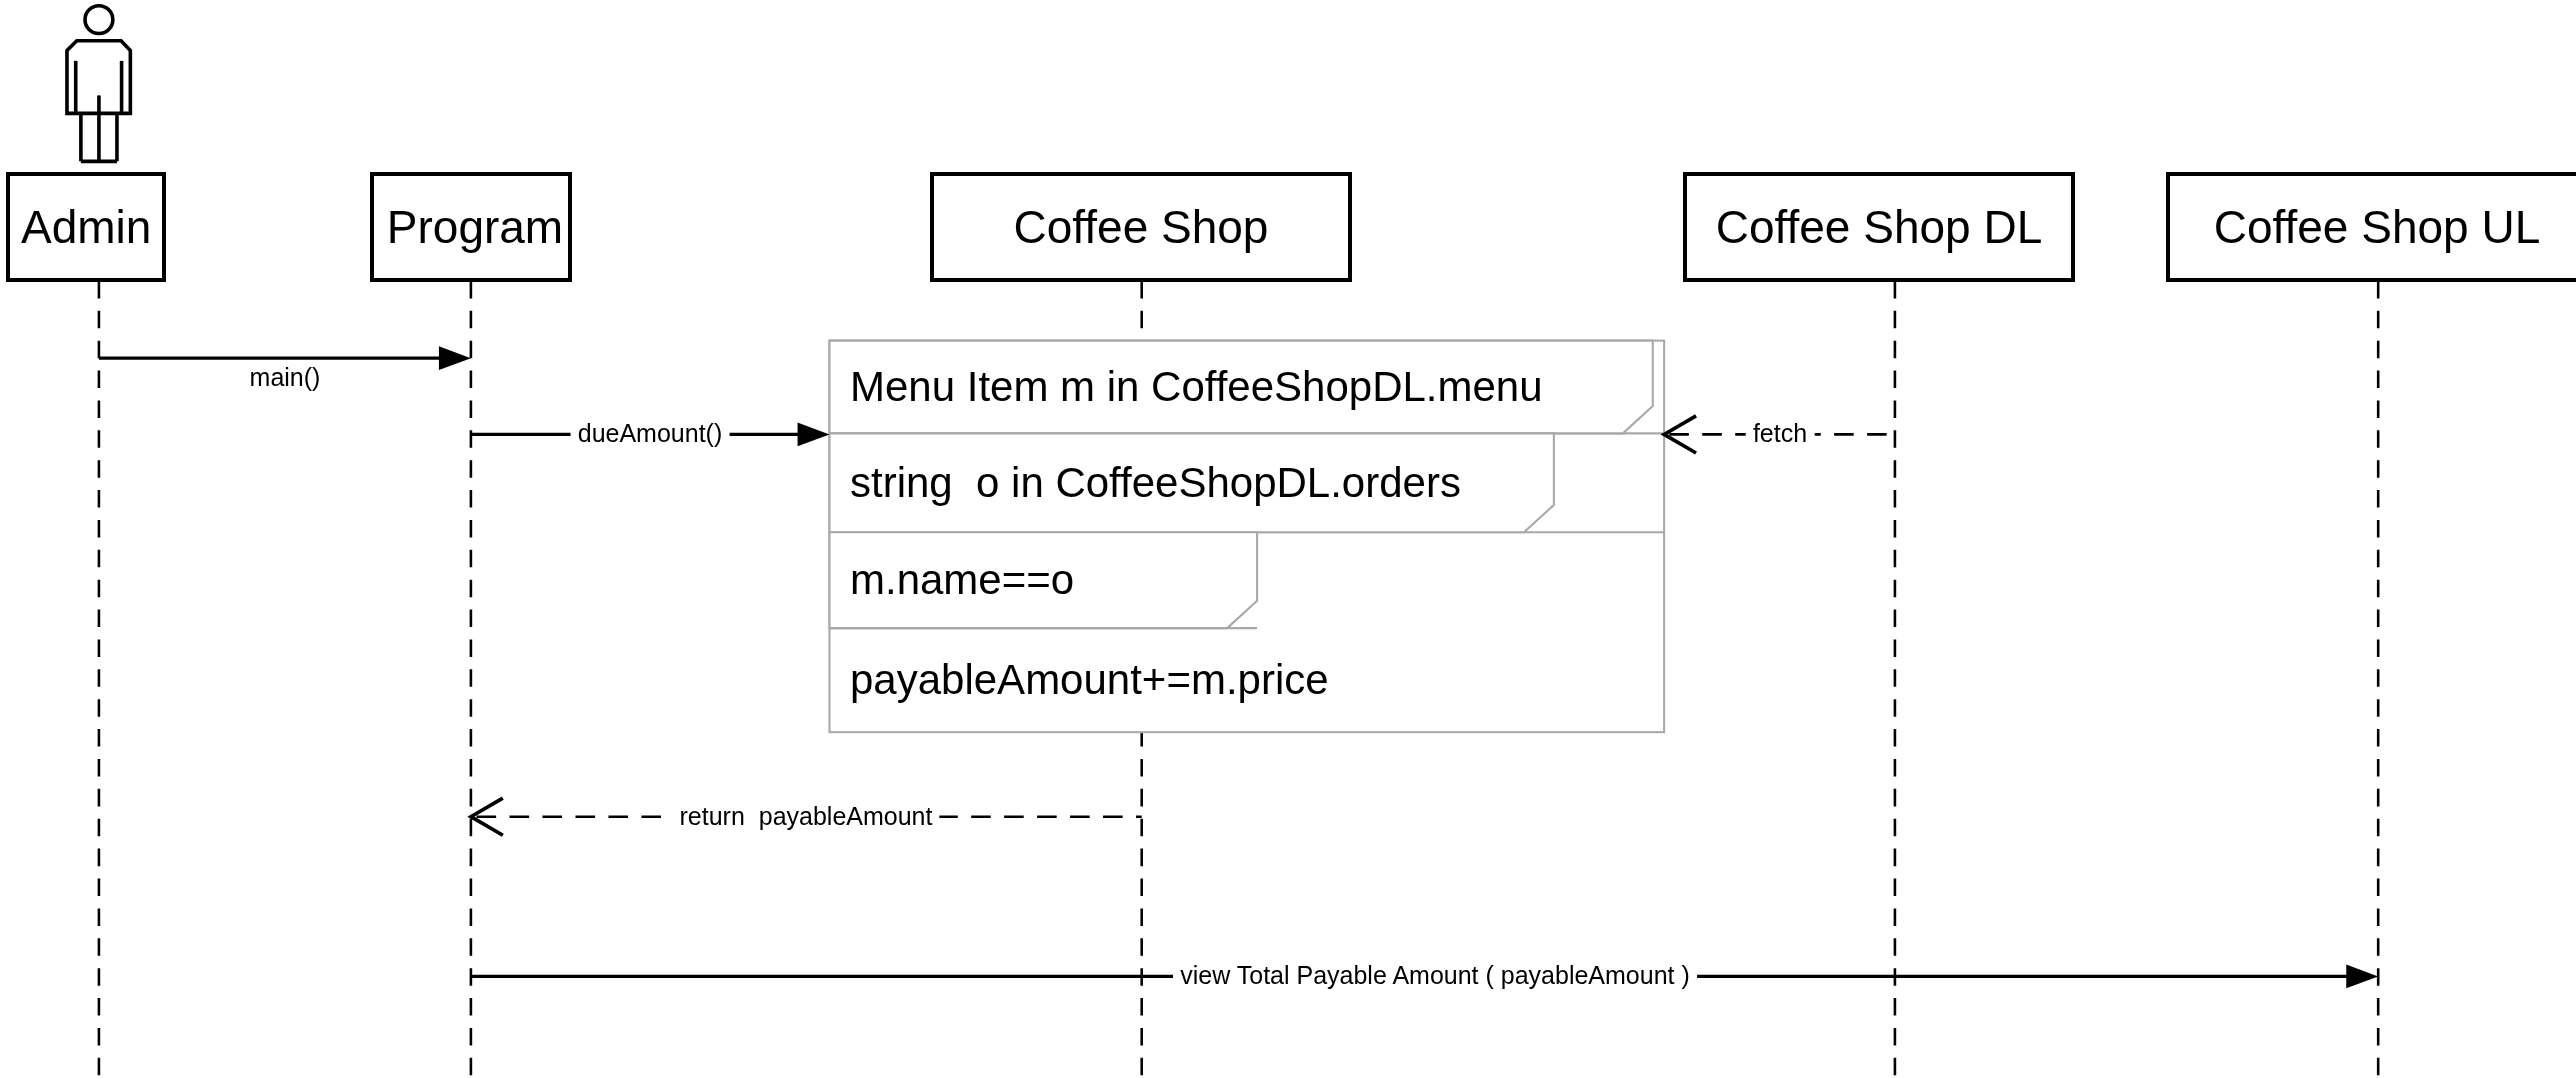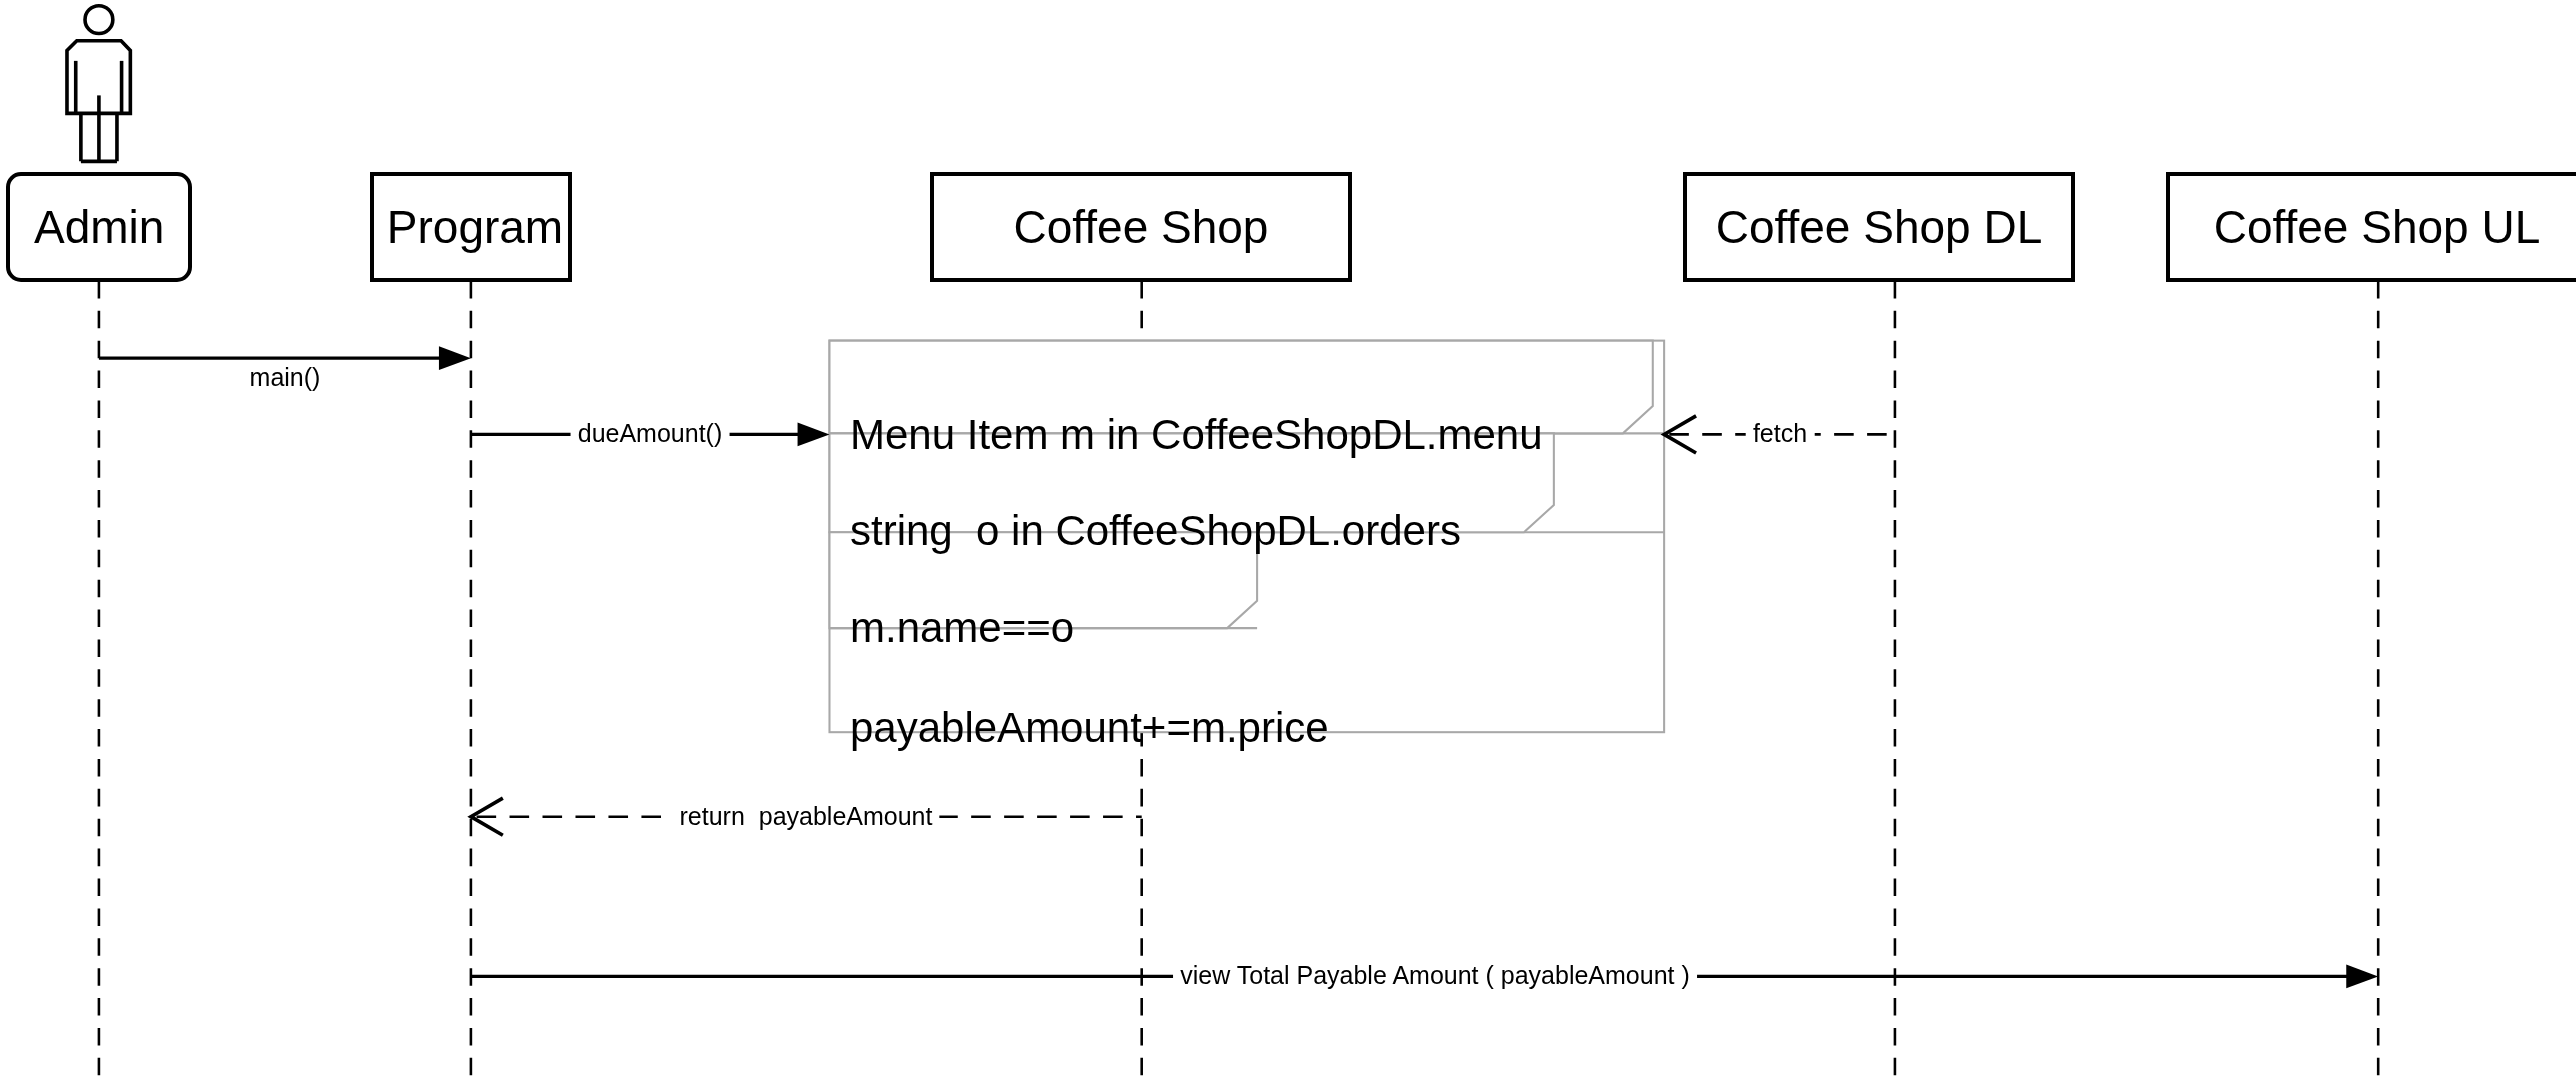--- a/index.html
+++ b/index.html
@@ -20,21 +20,20 @@
     display:flex;align-items:center;justify-content:center;
     font-size:46px;
     white-space:pre;
   }
   .row-label{
     position:absolute;
     transform:translateY(-50%);
     font-size:42px;
     white-space:pre;
     line-height:1.1;
-    margin-top:48px;
   }
   .msg-label{
     position:absolute;
     transform:translate(-50%,-50%);
     background:#fff;
     font-size:25px;
     padding:1px 7.2px;
     white-space:pre;
     line-height:1.1;
   }
@@ -95,21 +94,21 @@
         <path d="M976 1549 L914 1585 L976 1621" fill="none" stroke="#000" stroke-width="7"></path>
       </g>
 
       <g>
         <line x1="914" y1="1895" x2="4558" y2="1895" stroke="#000" stroke-width="6"></line>
         <polygon points="4616,1895 4554,1872 4554,1918" fill="#000"></polygon>
       </g>
     </g>
   </svg>
 
-  <div class="head-box" style="left:6.2px;  top:172px; width:186px; height:110px;border-radius:15px;">
+  <div class="head-box" style="left:6.2px;  top:172px; width:160px; height:110px;">
     <span>Admin</span>
   </div>
   <div class="head-box" style="left:370px; top:172px; width:202px; height:110px;padding-left:8px;">
     <span>Program</span>
   </div>
   <div class="head-box" style="left:930px; top:172px; width:422px; height:110px;text-align:center;">
     <span>Coffee Shop</span>
   </div>
   <div class="head-box" style="left:1683px; top:172px; width:392px; height:110px;">
     <span>Coffee Shop DL</span>

